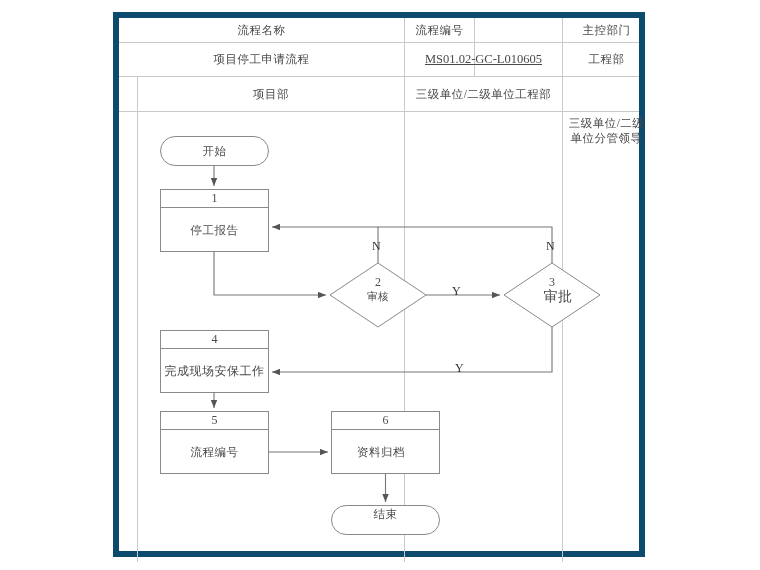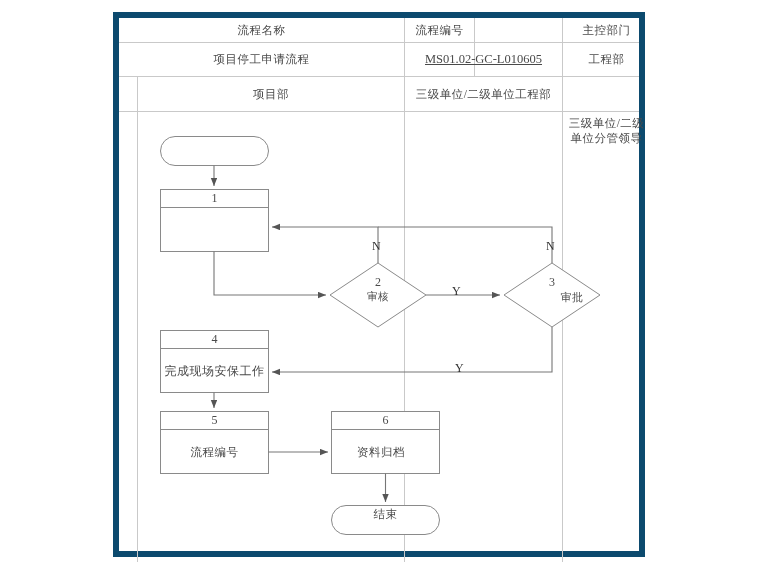--- a/index.html
+++ b/index.html
@@ -176,28 +176,30 @@
       <path d="M552,327 L552,372 L272,372" marker-end="url(#arr)"></path>
 
       <line x1="214" y1="392.5" x2="214" y2="408" marker-end="url(#arr)"></line>
 
       <line x1="268.5" y1="452" x2="328" y2="452" marker-end="url(#arr)"></line>
 
       <line x1="385.5" y1="473.5" x2="385.5" y2="502" marker-end="url(#arr)"></line>
     </g>
   </svg>
 
+  <div class="node-label" style="left:160px; top:136px; width:109px; height:30px;">开始</div>
 
   <div class="node-num" style="left:160px; top:189px; width:109px; height:18px;">1</div>
+  <div class="node-label" style="left:160px; top:208px; width:109px; height:44px;">停工报告</div>
 
   <div class="node-num" style="left:348px; top:275px; width:60px; height:14px;">2</div>
   <div class="node-label" style="left:348px; top:289px; width:60px; height:16px; font-size:10.5px;">审核</div>
 
   <div class="node-num" style="left:522px; top:275px; width:60px; height:14px;">3</div>
-  <div class="node-label" style="left:542px; top:289px; width:60px; height:16px; font-size:11px;">审批</div>
+  <div class="node-label" style="left:528px; top:289px; width:60px; height:16px; font-size:14px;">审批</div>
 
   <div class="node-num" style="left:160px; top:330px; width:109px; height:18px;">4</div>
   <div class="node-label" style="left:158px; top:349px; width:113px; height:44px; font-size:12px;">完成现场安保工作</div>
 
   <div class="node-num" style="left:160px; top:411px; width:109px; height:18px;">5</div>
   <div class="node-label" style="left:160px; top:430px; width:109px; height:44px;">流程编号</div>
 
   <div class="node-num" style="left:331px; top:411px; width:109px; height:18px;">6</div>
   <div class="node-label" style="left:331px; top:430px; width:100px; height:44px;">资料归档</div>
 

